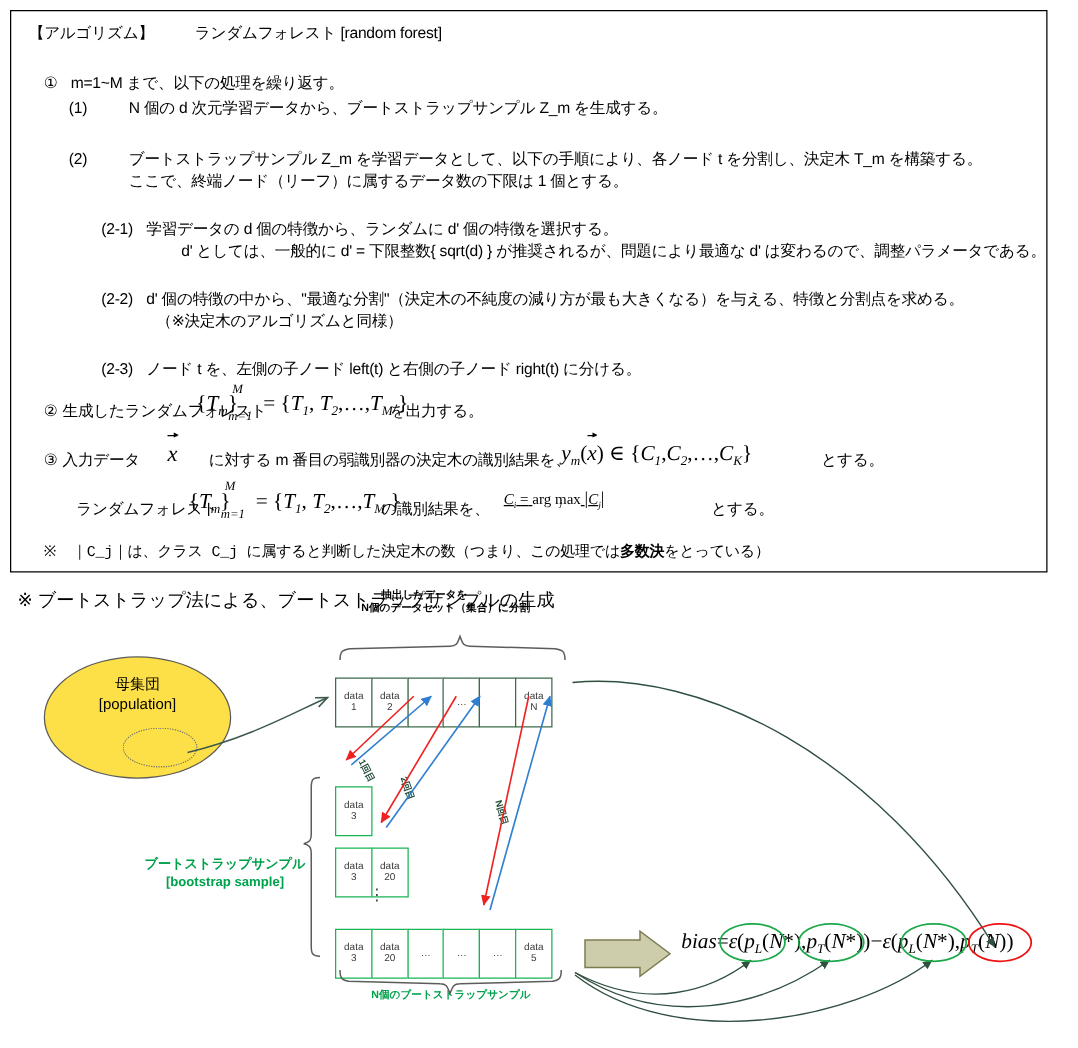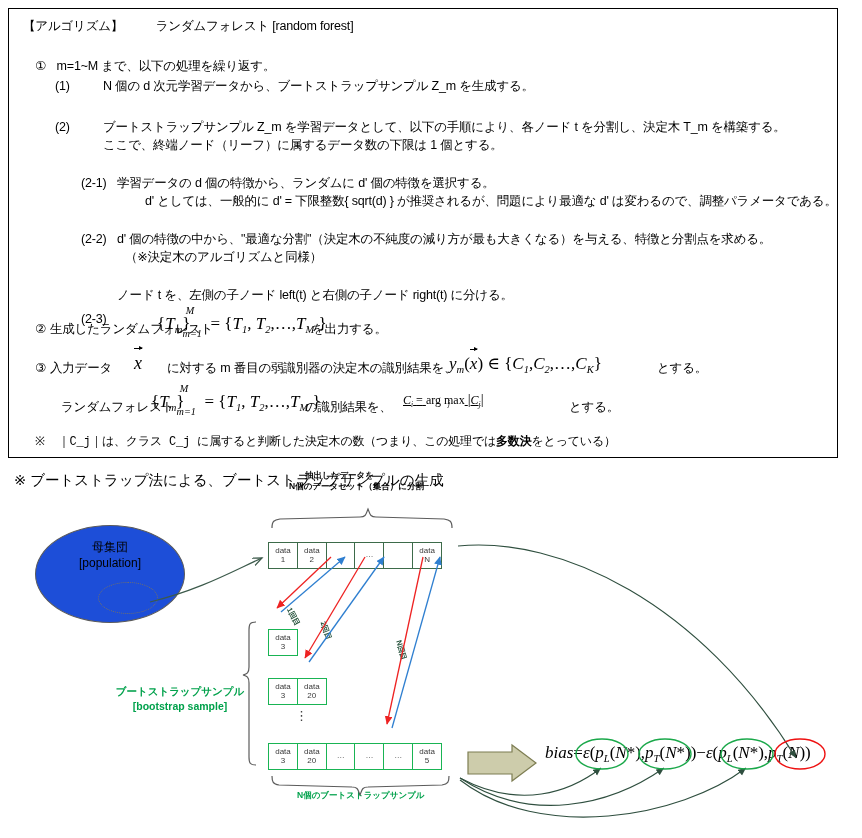--- a/index.html
+++ b/index.html
@@ -34,35 +34,35 @@
 
   
   .fig{position:absolute;left:0;top:462px;width:862px;height:376px;padding-left:12px;}
   .fig-title{position:absolute;left:14px;top:9px;font-size:14.5px;white-space:nowrap;}
   .cap-top{position:absolute;left:305px;top:8px;font-size:8.5px;font-weight:bold;line-height:1.32;white-space:nowrap;}
   .cap-top .l2{display:block;margin-left:-16px;text-align:right;}
 
   .ellipse{
     position:absolute;left:35px;top:63px;width:148px;height:96px;
     border:1.4px solid #5b5b5b;border-radius:50%;
-    background:#1d4ed8;
+    background:#fde047;
   }
   .ellipse .lbl{
     position:absolute;left:0;right:0;top:14px;text-align:center;
     font-size:12px;line-height:1.3;white-space:nowrap;
   }
   .inner-dot{
     position:absolute;left:62px;top:56px;width:58px;height:30px;
     border:1.4px dotted #6f6f6f;border-radius:50%;
   }
 
   
   .row{position:absolute;display:flex;}
   .cell{
-    width:30px;height:27px;border:1.2px solid #3d6b4a;
+    width:30px;height:40px;border:1.2px solid #3d6b4a;
     box-sizing:border-box;margin-right:-1.2px;
     display:flex;flex-direction:column;align-items:center;justify-content:center;
     font-size:8px;color:#3a3a3a;line-height:1.12;background:#fff;
   }
   .cell.g{border-color:#19b453;}
   .cell span{display:block;}
   .bs-label{position:absolute;font-size:10.5px;font-weight:bold;color:#00a14b;line-height:1.42;text-align:center;white-space:nowrap;}
   .samp-cap{position:absolute;font-size:8.5px;font-weight:bold;color:#00a14b;white-space:nowrap;}
   .repl{position:absolute;font-size:10.5px;font-weight:bold;color:#1f4d36;line-height:1.38;white-space:nowrap;}
   .rot{position:absolute;font-size:7.5px;font-weight:bold;color:#1f4d36;white-space:nowrap;}
@@ -101,21 +101,21 @@
       <div class="ln" style="left:94px;top:129px;">ここで、終端ノード（リーフ）に属するデータ数の下限は 1 個とする。</div>
 
       <div class="ln" style="left:72px;top:167px;">(2-1)</div>
       <div class="ln" style="left:108px;top:167px;">学習データの d 個の特徴から、ランダムに d' 個の特徴を選択する。</div>
       <div class="ln" style="left:136px;top:185px;">d' としては、一般的に d' = 下限整数{ sqrt(d) } が推奨されるが、問題により最適な d' は変わるので、調整パラメータである。</div>
 
       <div class="ln" style="left:72px;top:223px;">(2-2)</div>
       <div class="ln" style="left:108px;top:223px;">d' 個の特徴の中から、"最適な分割"（決定木の不純度の減り方が最も大きくなる）を与える、特徴と分割点を求める。</div>
       <div class="ln" style="left:116px;top:241px;">（※決定木のアルゴリズムと同様）</div>
 
-      <div class="ln" style="left:72px;top:279px;margin-top:24px;">(2-3)</div>
+      <div class="ln" style="left:72px;top:279px;">(2-3)</div>
       <div class="ln" style="left:108px;top:279px;">ノード t を、左側の子ノード left(t) と右側の子ノード right(t) に分ける。</div>
 
       <div class="ln" style="left:26px;top:313px;">②</div>
       <div class="ln" style="left:41px;top:313px;">生成したランダムフォレスト</div>
       <div class="eq" style="left:148px;top:304px;font-size:17px;">
         <span class="mthu">{</span><span class="mth">T</span><sub class="s">m</sub><span class="mthu">}</span><sup style="font-size:.6em;font-style:italic;position:relative;top:-.75em;left:-.45em;">M</sup><sub style="font-size:.6em;font-style:italic;position:relative;top:.4em;left:-1.6em;">m=1</sub>
         <span style="margin-left:-12px;">=</span>
         <span class="mthu">{</span><span class="mth">T</span><sub class="s">1</sub><span class="mthu">,</span> <span class="mth">T</span><sub class="s">2</sub><span class="mthu">,…,</span><span class="mth">T</span><sub class="s">M</sub> <span class="mthu">}</span>
       </div>
       <div class="ln" style="left:303px;top:313px;">を出力する。</div>

